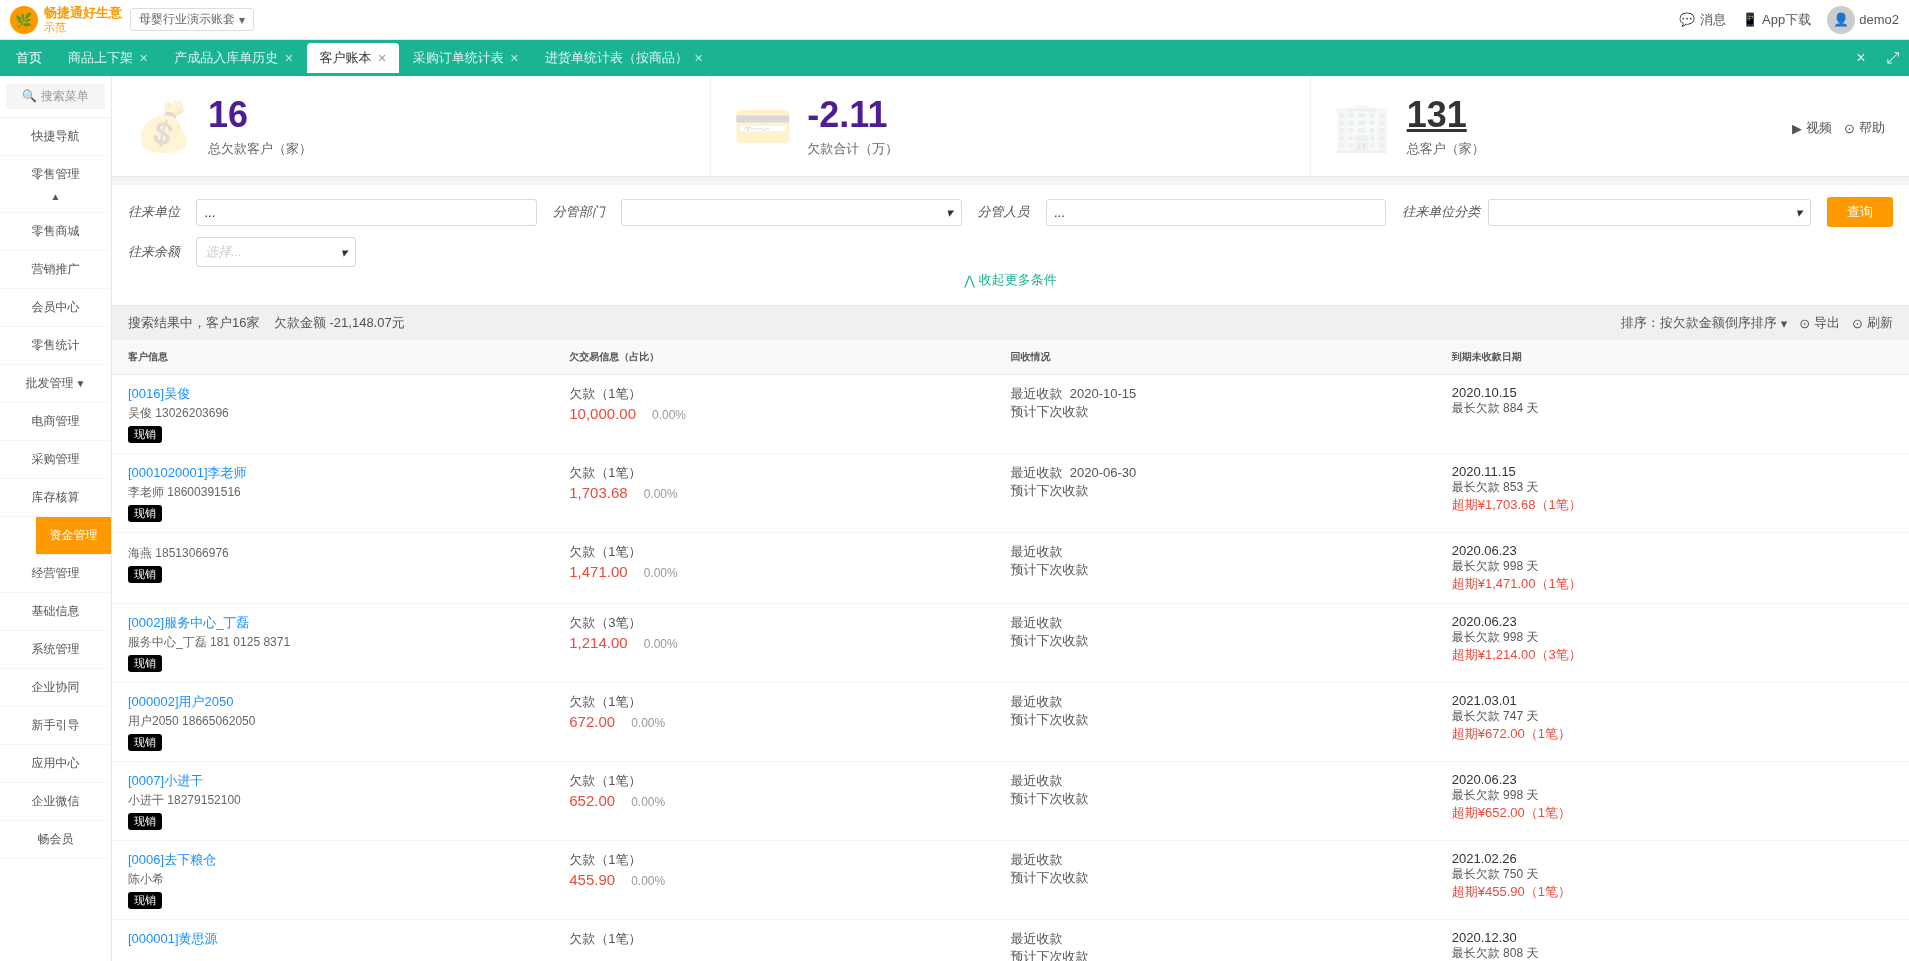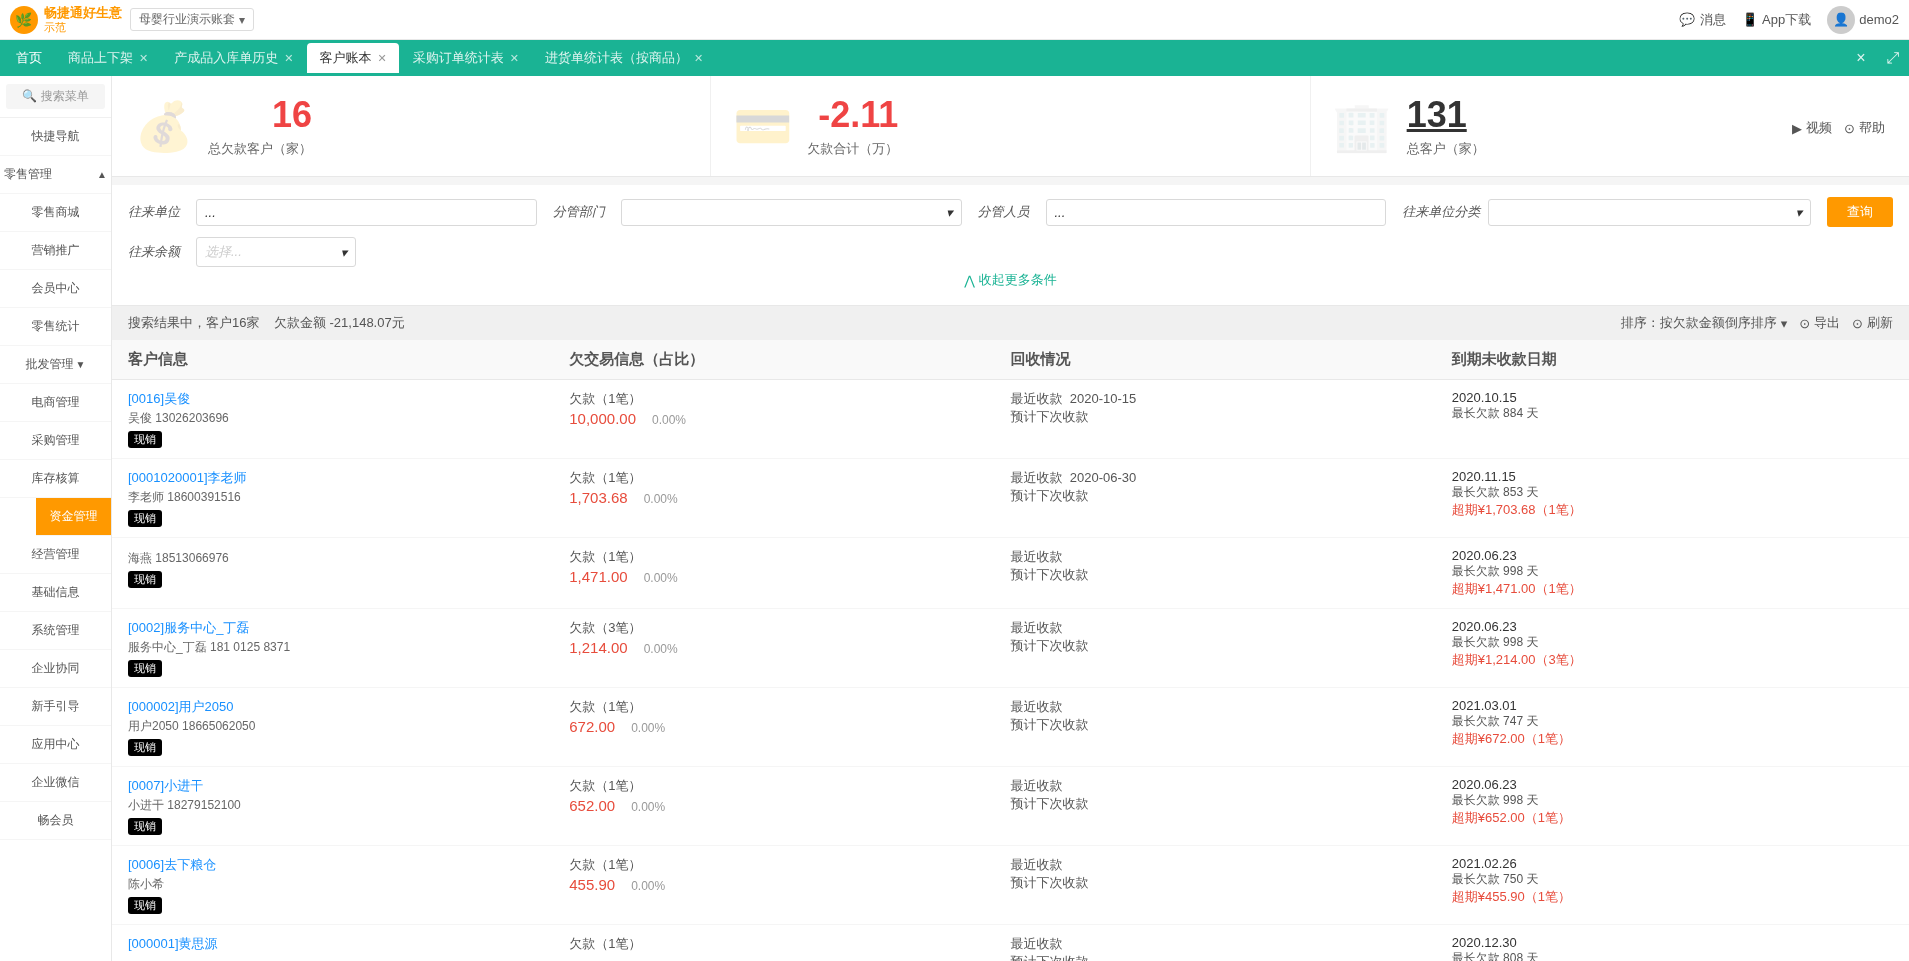--- a/index.html
+++ b/index.html
@@ -35,21 +35,21 @@
     
     
     .main-content { flex: 1; overflow-y: auto; background: #f5f5f5; }
     
     
     .stats-row { display: flex; background: #fff; border-bottom: 1px solid #e8e8e8; }
     .stat-card { flex: 1; display: flex; align-items: center; padding: 18px 24px; gap: 16px; border-right: 1px solid #f0f0f0; }
     .stat-icon { width: 56px; height: 56px; opacity: 0.15; display: flex; align-items: center; justify-content: center; }
     .stat-info { }
     .stat-value { font-size: 36px; font-weight: bold; }
-    .stat-value.red { color: #ef4444; text-align: right; }
+    .stat-value.red { color: #4c1d95; }
     .stat-value.black { color: #333; text-decoration: underline; }
     .stat-label { font-size: 13px; color: #666; margin-top: 4px; }
     .stat-actions { margin-left: auto; display: flex; gap: 12px; font-size: 13px; color: #1ab394; align-items: flex-start; margin-top: 4px; }
     
     
     .filter-area { background: #fff; padding: 12px 16px; border-bottom: 1px solid #e8e8e8; margin-top: 8px; }
     .filter-row { display: flex; align-items: center; gap: 16px; margin-bottom: 10px; }
     .filter-item { display: flex; align-items: center; gap: 8px; flex: 1; font-style: italic; }
     .filter-label { font-size: 13px; color: #555; white-space: nowrap; min-width: 60px; }
     .filter-input { flex: 1; border: 1px solid #d9d9d9; border-radius: 3px; padding: 5px 8px; font-size: 13px; display: flex; align-items: center; justify-content: space-between; cursor: pointer; background: #fff; }
@@ -58,21 +58,21 @@
     .query-btn { background: #f90; color: white; border: none; border-radius: 3px; padding: 6px 20px; font-size: 13px; cursor: pointer; white-space: nowrap; }
     
     
     .results-bar { background: #f0f0f0; padding: 8px 16px; display: flex; align-items: center; justify-content: space-between; font-size: 13px; color: #555; }
     .results-bar .sort-area { display: flex; align-items: center; gap: 12px; }
     .sort-btn { display: flex; align-items: center; gap: 4px; cursor: pointer; color: #555; }
     .action-btn { display: flex; align-items: center; gap: 4px; cursor: pointer; color: #555; font-size: 13px; }
     
     
     .data-table { background: #fff; }
-    .table-header { display: grid; grid-template-columns: 3fr 3fr 3fr 3fr; padding: 10px 16px; background: #f9f9f9; border-bottom: 1px solid #e8e8e8; font-weight: bold; font-size: 15px; color: #555; }
+    .table-header { display: grid; grid-template-columns: 3fr 3fr 3fr 3fr; padding: 10px 16px; background: #f9f9f9; border-bottom: 1px solid #e8e8e8; font-weight: bold; font-size: 10px; color: #555; }
     .table-row { display: grid; grid-template-columns: 3fr 3fr 3fr 3fr; padding: 10px 16px; border-bottom: 1px solid #f5f5f5; align-items: start; }
     .customer-name { color: #1890ff; cursor: pointer; font-size: 13px; font-weight: 500; }
     .customer-contact { font-size: 12px; color: #666; margin-top: 2px; }
     .customer-tag { display: inline-block; background: #000000; color: white; font-size: 11px; padding: 1px 6px; border-radius: 3px; margin-top: 4px; }
     .debt-count { font-size: 13px; color: #555; }
     .debt-amount { color: #e74c3c; font-size: 15px; font-weight: 500; margin-top: 2px; }
     .debt-ratio { font-size: 12px; color: #999; margin-left: 8px; }
     .repay-date { font-size: 13px; color: #555; }
     .overdue-text { color: #e74c3c; font-size: 13px; cursor: pointer; }
     .overdue-days { font-size: 12px; color: #555; }
@@ -153,21 +153,21 @@
   <div class="sidebar">
     <div class="sidebar-search">
       <div class="sidebar-search-box">
         <span>🔍 </span>
         <span>搜索菜单</span>
       </div>
     </div>
     <div class="sidebar-item">
       <span>快捷导航</span>
     </div>
-    <div class="sidebar-item" style="flex-direction:row;justify-content:space-between;gap:2px;">
+    <div class="sidebar-item" style="flex-direction:column;justify-content:flex-end;gap:8px;">
       <span>零售管理</span>
       <span style="font-size:10px;">▲</span>
     </div>
     <div class="sidebar-item">
       <span>零售商城</span>
     </div>
     <div class="sidebar-item">
       <span>营销推广</span>
     </div>
     <div class="sidebar-item">

